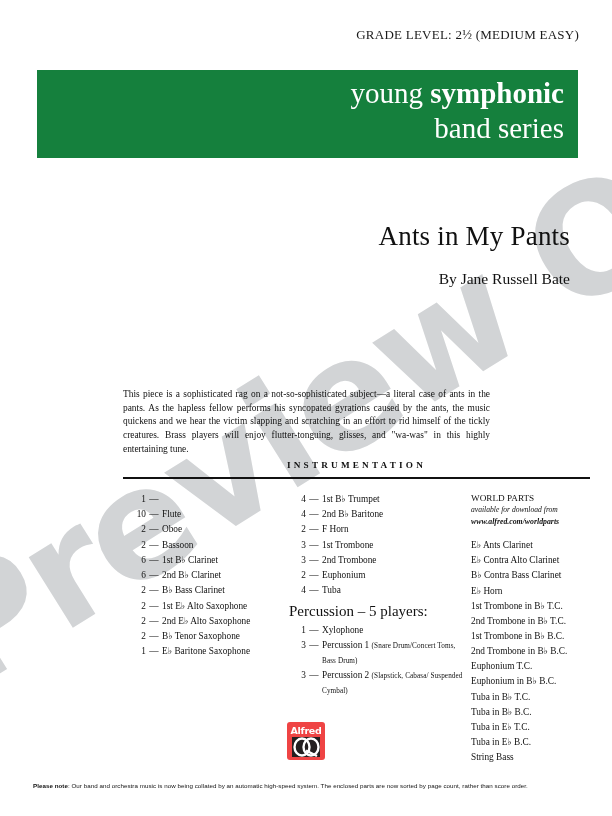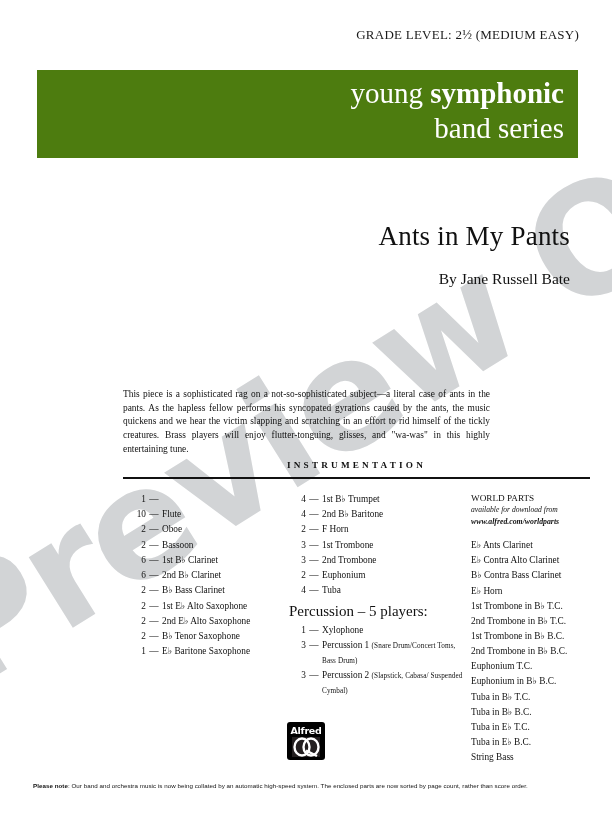--- a/index.html
+++ b/index.html
@@ -52,21 +52,21 @@
     z-index: 10;
   }
 
   
   #series-banner {
     position: absolute;
     left: 37px;
     top: 70px;
     width: 541px;
     height: 88px;
-    background: #4d7c0f;
+    background: #15803d;
     z-index: 2;
   }
   #series-banner .series-line {
     position: absolute;
     right: 14px;
     color: #ffffff;
     font-family: "Liberation Serif", "DejaVu Serif", serif;
     white-space: nowrap;
     line-height: 1;
   }
@@ -207,21 +207,21 @@
     white-space: nowrap;
   }
 
   
   #alfred-logo {
     position: absolute;
     left: 287px;
     top: 722px;
     width: 38px;
     height: 38px;
-    background: #000000;
+    background: #ef4444;
     border-radius: 3px;
     z-index: 10;
   }
   #alfred-wordmark {
     position: absolute;
     left: 0; top: 3px;
     width: 38px;
     text-align: center;
     font-family: "DejaVu Sans", sans-serif;
     font-weight: bold;

